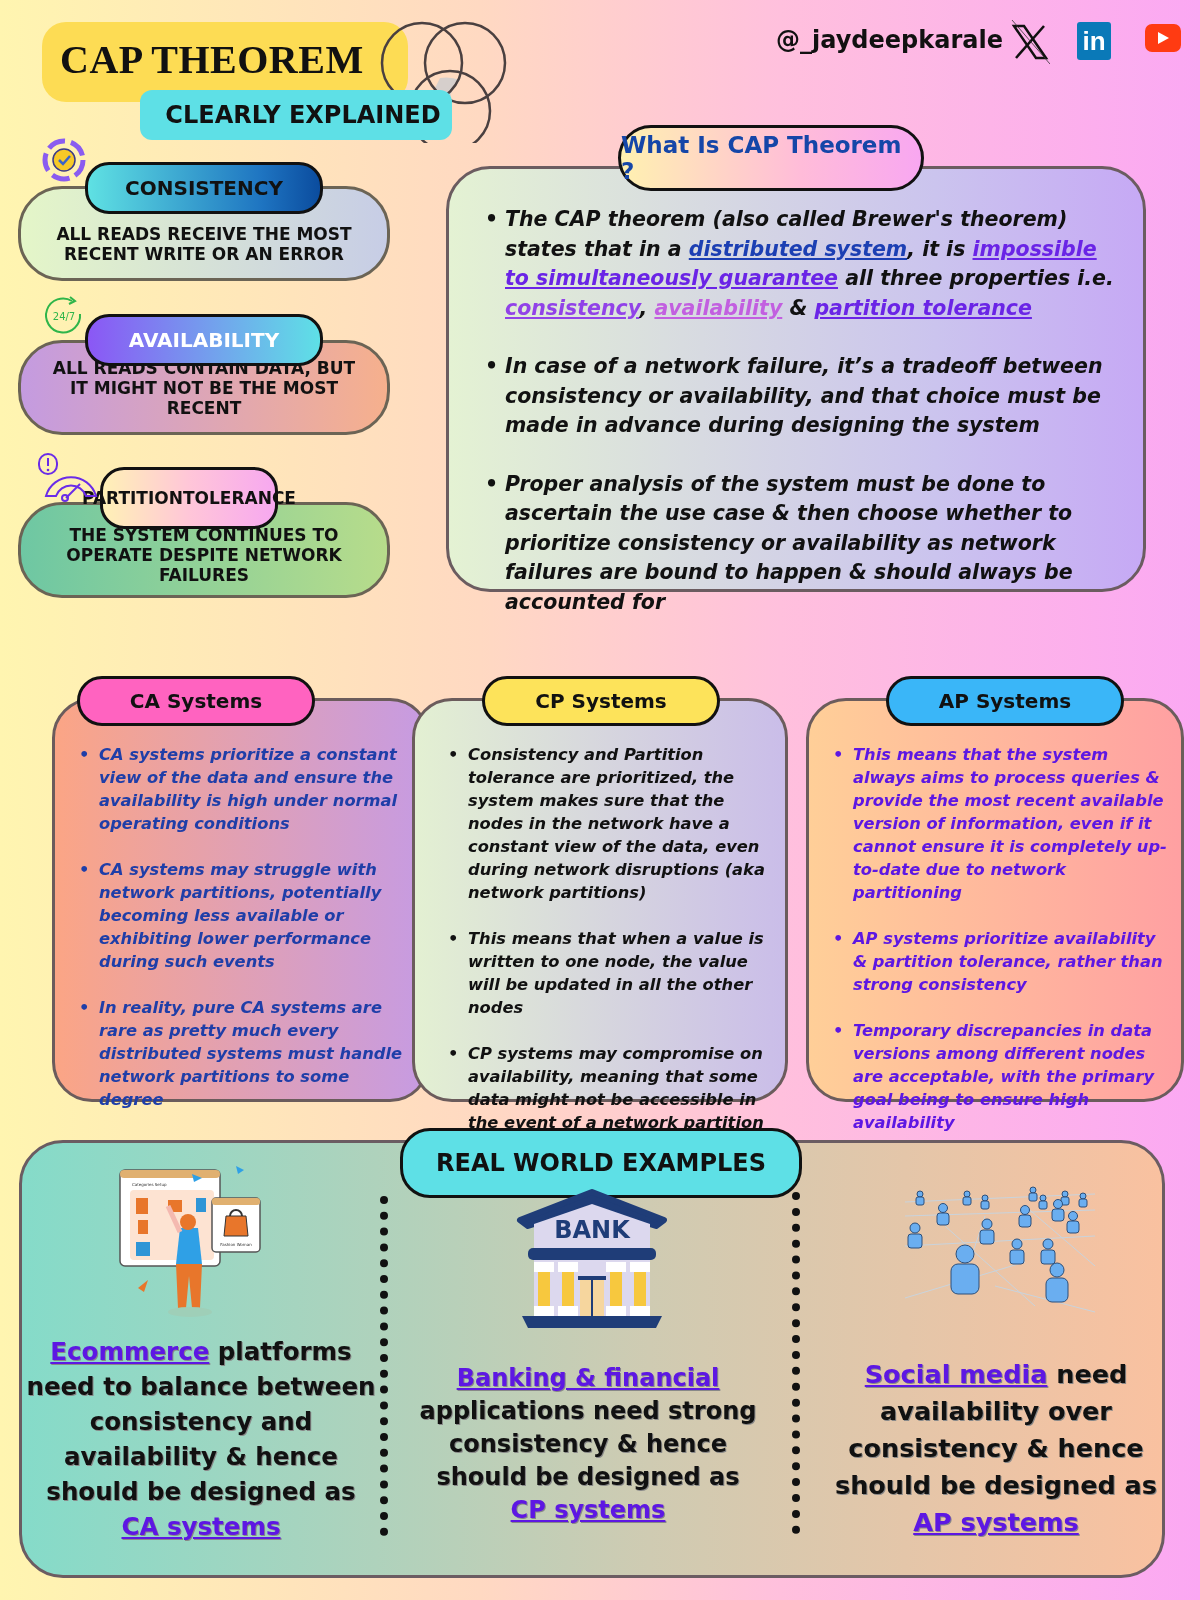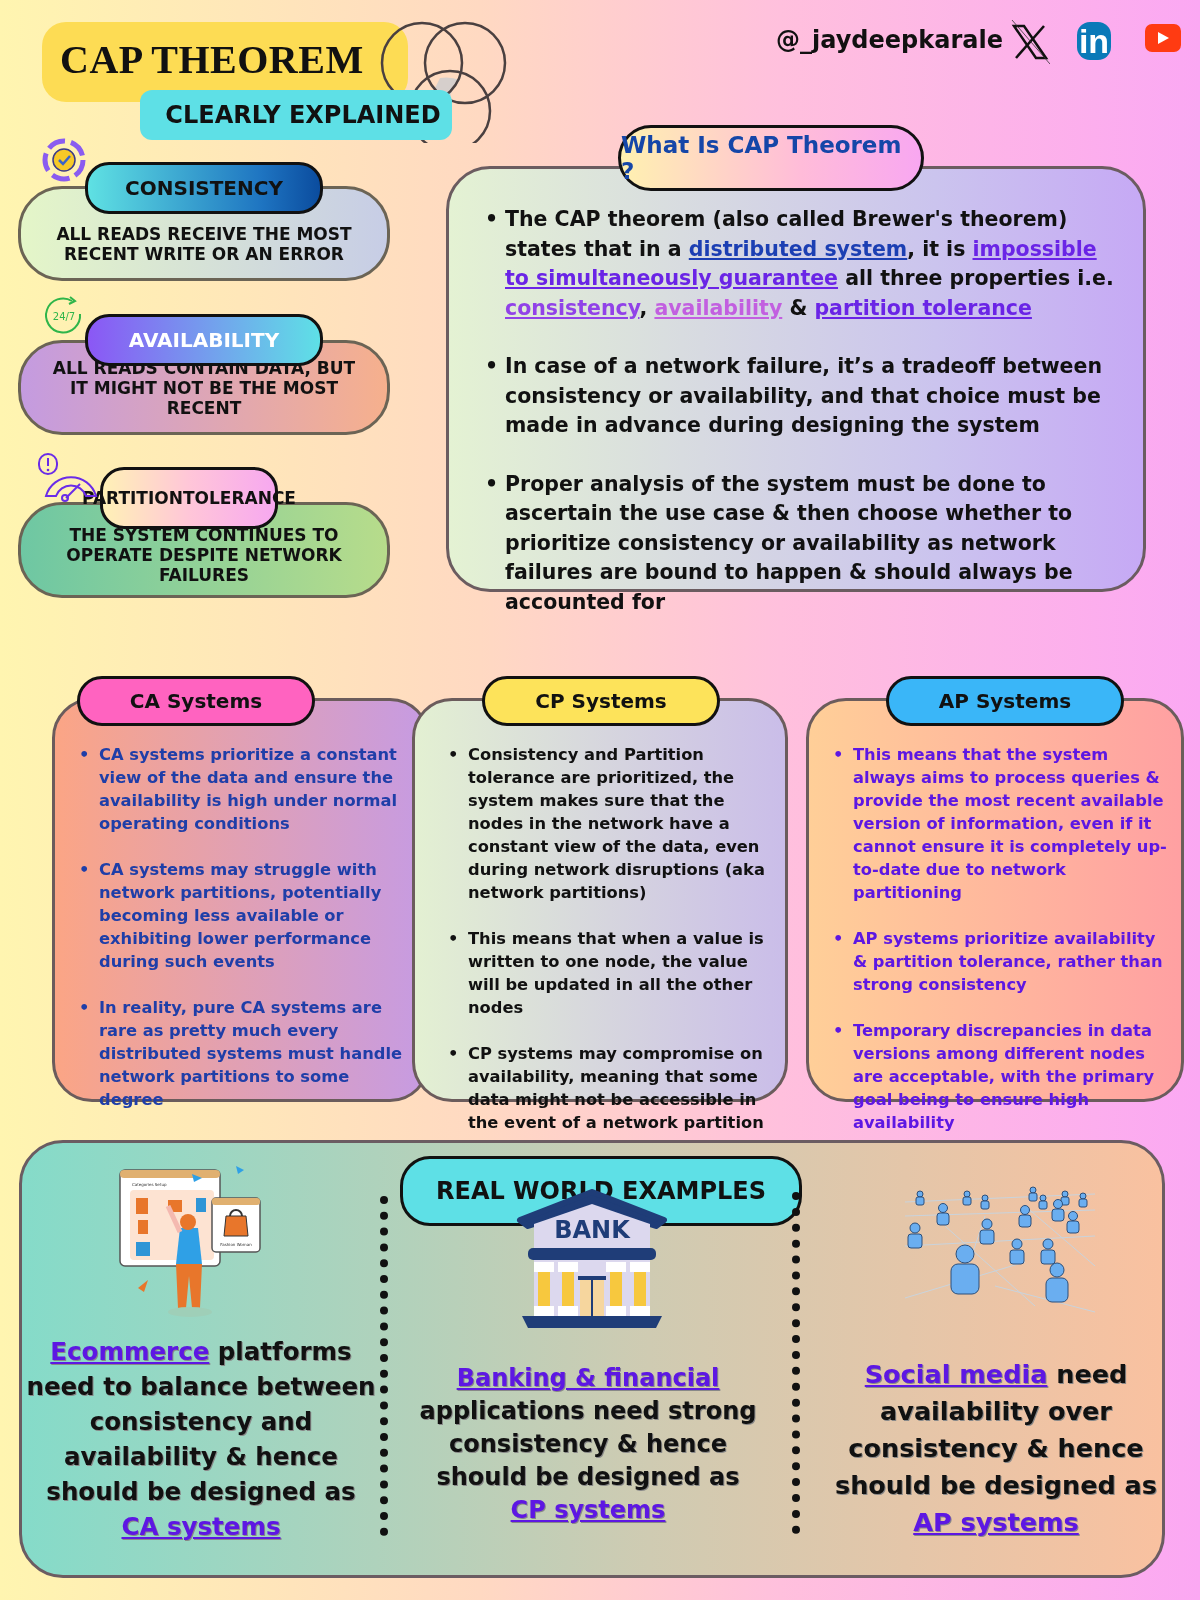--- a/index.html
+++ b/index.html
@@ -24,21 +24,21 @@
   .subtitle-pill {
     left: 140px; top: 90px; width: 312px; height: 50px;
     background: #5ee0e6; border-radius: 12px;
     display: flex; align-items: center; justify-content: center;
     font-size: 24px; font-weight: bold; padding-left: 14px;
   }
   .venn { left: 355px; top: 18px; width: 170px; height: 125px; }
 
   .handle { left: 776px; top: 26px; font-size: 24px; font-weight: bold; font-family: "DejaVu Sans", sans-serif; }
   .x-icon { left: 1010px; top: 20px; width: 40px; height: 44px; }
-  .li-icon { left: 1077px; top: 22px; width: 34px; height: 38px; background: #0a79b8; border-radius: 13px; color: #fff; font-weight: bold; font-size: 34px; display:flex; align-items:center; justify-content:center; font-family: "Liberation Sans", sans-serif;}
+  .li-icon { left: 1077px; top: 22px; width: 34px; height: 38px; background: #0a79b8; border-radius: 3px; color: #fff; font-weight: bold; font-size: 26px; display:flex; align-items:center; justify-content:center; font-family: "Liberation Sans", sans-serif;}
   .yt-icon { left: 1145px; top: 24px; width: 36px; height: 28px; background: #ff3b12; border-radius: 7px; display:flex; align-items:center; justify-content:center; }
 
   
   .prop-card {
     border: 3px solid #6b6455; border-radius: 44px;
     display: flex; align-items: flex-end; justify-content: center; text-align: center;
     font-weight: bold; font-size: 17px; line-height: 20px; padding: 0 20px 14px;
   }
   .prop-tag {
     border: 3px solid #111; border-radius: 24px;
@@ -61,21 +61,21 @@
     padding: 36px 20px 0 34px;
   }
   .what-tag {
     left: 618px; top: 125px; width: 306px; height: 66px;
     background: linear-gradient(90deg, #fff1b0, #ffbcd9 60%, #f8a7f1);
     border: 3px solid #111; border-radius: 34px;
     display: flex; align-items: center; justify-content: center;
     font-size: 23px; font-weight: bold; color: #1546a8;
   }
   ul.b { list-style: none; }
-  ul.b li { position: relative; padding-left: 22px; }
+  ul.b li { position: relative; padding-left: 22px; font-style: italic; }
   ul.b li::before { content: "•"; position: absolute; left: 2px; top: 0; }
   .what-card li { font-size: 20.5px; line-height: 29.5px; font-weight: bold; margin-bottom: 29px; color: #111; }
   .lk { text-decoration: underline; }
   .lk-blue { color: #1c3fb3; }
   .lk-purple { color: #6a24e6; }
   .lk-violet { color: #9142e8; }
   .lk-pink { color: #c25fe0; }
 
   
   .sys-card {
@@ -95,21 +95,21 @@
   .ap-card { left: 806px; width: 378px; background: linear-gradient(90deg, #ffcf98, #ffa0a2); color: #5d17e3; }
   .ap-tag { left: 886px; width: 238px; background: #3ab6f8; }
 
   
   .rw-card {
     left: 19px; top: 1140px; width: 1146px; height: 438px;
     background: linear-gradient(90deg, #85dbc9, #cfcbb2 55%, #f9c1a0);
     border: 3px solid #6b5c62; border-radius: 44px;
   }
   .rw-tag {
-    left: 400px; top: 1156px; width: 402px; height: 70px;
+    left: 400px; top: 1128px; width: 402px; height: 70px;
     background: #5ee0e6; border: 3px solid #111; border-radius: 30px;
     display: flex; align-items: center; justify-content: center;
     font-size: 24px; font-weight: bold;
   }
   .divider { width: 8px; border-left: 8px dotted #111; }
   .rw-text { text-align: center; font-weight: bold; color: #111; text-shadow: 1px 1px 0 #888; }
   .rw-text .lk { color: #5d17e3; }
   .ex1 { left: 26px; top: 1334px; width: 350px; font-size: 24.5px; line-height: 35px; }
   .ex2 { left: 418px; top: 1362px; width: 340px; font-size: 24px; line-height: 33px; }
   .ex3 { left: 826px; top: 1356px; width: 340px; font-size: 25.5px; line-height: 37px; }

